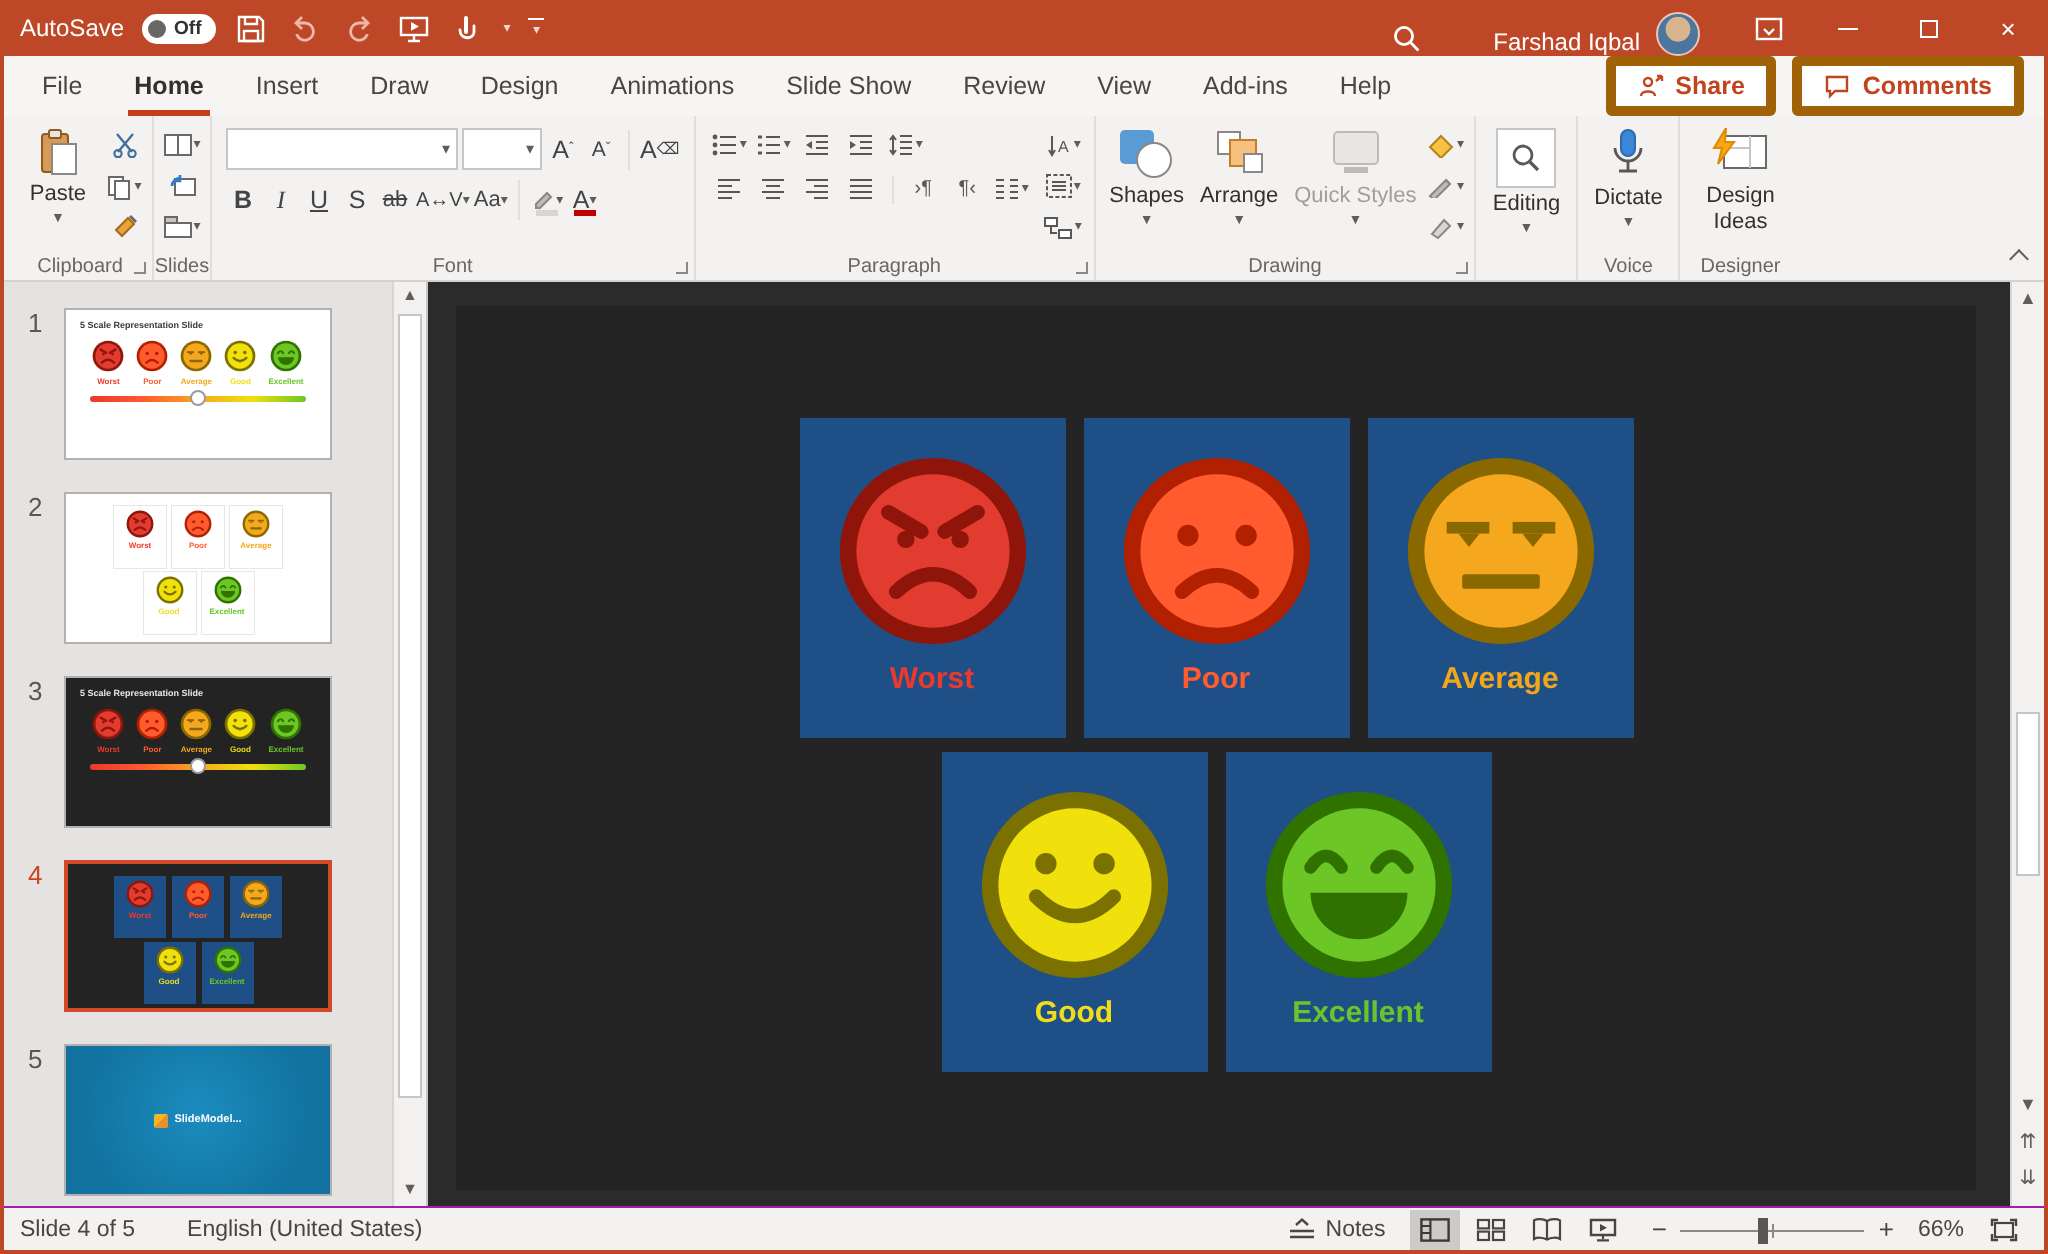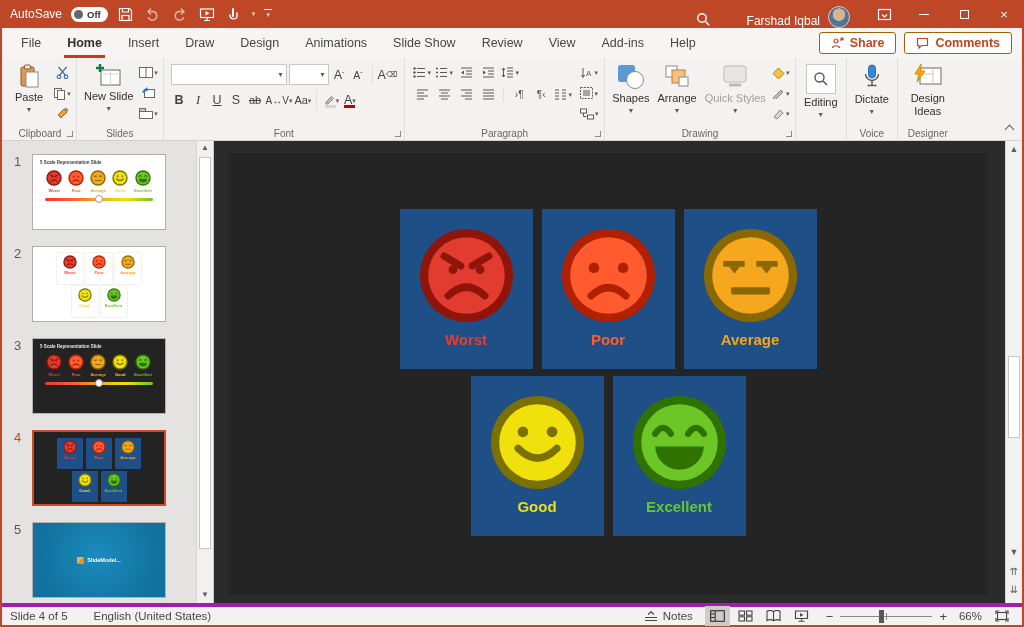--- a/index.html
+++ b/index.html
@@ -22,21 +22,21 @@
   .winbtn{width:40px;height:28px;display:flex;align-items:center;justify-content:center;font-size:13px;cursor:pointer}
   .min-glyph{width:10px;height:1px;background:#fff}
   .max-glyph{width:9px;height:9px;border:1px solid #fff}
 
   
   .tabsrow{height:30px;background:#F6F5F4;display:flex;align-items:center;padding:0 10px 0 6px;flex-shrink:0}
   .tab{padding:0 13px;font-size:12.5px;color:#484644;height:30px;line-height:30px;position:relative;cursor:pointer;white-space:nowrap}
   .tab.active{color:#323130;font-weight:bold}
   .tab.active::after{content:"";position:absolute;left:10px;right:10px;bottom:0;height:3px;background:#C43E1C}
   .tab-actions{margin-left:auto;display:flex;gap:8px}
-  .actbtn{display:flex;align-items:center;gap:6px;border:1px solid #a16207;background:#fff;color:#C0451F;font-size:12.5px;font-weight:bold;padding:3px 11px;border-radius:3px;cursor:pointer}
+  .actbtn{display:flex;align-items:center;gap:6px;border:5px solid #a16207;background:#fff;color:#C0451F;font-size:12.5px;font-weight:bold;padding:3px 11px;border-radius:3px;cursor:pointer}
 
   
   .ribbon{height:83px;background:#F3F2F1;border-bottom:1px solid #D4D2D0;display:flex;position:relative;flex-shrink:0;padding-left:2px}
   .rgroup{position:relative;border-right:1px solid #E0DEDC;padding:4px 3px 16px;display:flex;align-items:flex-start}
   .rg-label{position:absolute;bottom:1px;left:0;right:0;text-align:center;font-size:10px;color:#696764;white-space:nowrap}
   .launcher{position:absolute;right:3px;bottom:3px;width:6px;height:6px;border-right:1.5px solid #8A8886;border-bottom:1.5px solid #8A8886;cursor:pointer}
   .bigbtn{display:flex;flex-direction:column;align-items:center;font-size:11px;color:#323130;padding:2px 4px;gap:2px;min-width:44px;text-align:center;line-height:1.15;cursor:pointer}
   .bigbtn.disabled{color:#A19F9D}
   .chev{font-size:7px;color:#605E5C;line-height:1}
   .minicol{display:flex;flex-direction:column;justify-content:space-between;padding:2px 1px;height:62px}
@@ -89,21 +89,21 @@
   .scard-label{font-size:15px;font-weight:bold;margin-top:7px}
 
   .v-scroll{position:absolute;right:0;top:0;bottom:0;width:17px;background:#F2F1F0;border-left:1px solid #D8D6D4;font-size:9px;color:#605E5C}
   .vs-up{position:absolute;top:3px;left:0;right:0;text-align:center;cursor:pointer}
   .vs-thumb{position:absolute;top:215px;left:2px;width:12px;height:82px;background:#fff;border:1px solid #C8C6C4;cursor:pointer}
   .vs-down{position:absolute;bottom:46px;left:0;right:0;text-align:center;cursor:pointer}
   .vs-prev{position:absolute;bottom:26px;left:0;right:0;text-align:center;font-size:10px;cursor:pointer}
   .vs-next{position:absolute;bottom:8px;left:0;right:0;text-align:center;font-size:10px;cursor:pointer}
 
   
-  .statusbar{height:22px;background:#F3F2F1;border-top:4px solid #a21caf;display:flex;align-items:center;font-size:11.5px;color:#484644;padding:0 8px;flex-shrink:0}
+  .statusbar{height:22px;background:#F3F2F1;border-top:1px solid #a21caf;display:flex;align-items:center;font-size:11.5px;color:#484644;padding:0 8px;flex-shrink:0}
   .sb-left{display:flex;gap:26px}
   .sb-right{margin-left:auto;display:flex;align-items:center;gap:12px}
   .notesbtn{display:flex;align-items:center;gap:5px;cursor:pointer}
   .viewgroup{display:flex;gap:3px}
   .viewbtn{width:25px;height:20px;display:flex;align-items:center;justify-content:center;cursor:pointer}
   .viewbtn.active{background:#CDCBC9}
   .zoomctl{display:flex;align-items:center;gap:7px}
   .zoomtrack{width:92px;height:20px;position:relative;cursor:pointer}
   .zoomtrack::before{content:"";position:absolute;left:0;right:0;top:10px;height:1px;background:#8A8886}
   .zoomtrack::after{content:"";position:absolute;left:50%;top:7px;width:1px;height:7px;background:#8A8886}
@@ -251,29 +251,20 @@
               <path d="M2 8 L8 2 l3 3 -6 6 z" fill="#E8A33D" stroke="#A36A1C"></path>
               <path d="M9 1 l3 3" stroke="#6B6967" stroke-width="1.4"></path>
             </svg>
         </span>
       </div>
       <div class="rg-label"><span>Clipboard</span></div>
       <span class="launcher"></span>
     </div>
 
     <div class="rgroup">
-      <div class="bigbtn">
-        <svg width="26" height="24" viewBox="0 0 26 24">
-            <rect x="5" y="6" width="19" height="15" fill="#fff" stroke="#6B6967"></rect>
-            <path d="M14.5 6 v15 M5 10 h19" stroke="#D8D6D4"></path>
-            <path d="M4 0 v8 M0 4 h8" stroke="#107C41" stroke-width="2.4"></path>
-          </svg>
-        <span>New Slide</span>
-          <span class="chev">▼</span>
-      </div>
       <div class="minicol">
         <span class="sicon">
           <svg width="14" height="11" viewBox="0 0 14 11">
               <rect x="0.5" y="0.5" width="13" height="10" fill="#fff" stroke="#6B6967"></rect>
               <path d="M7 0.5 v10" stroke="#6B6967"></path>
             </svg>
             <span class="chev">▾</span>
         </span>
         <span class="sicon">
           <svg width="13" height="12" viewBox="0 0 13 12">

